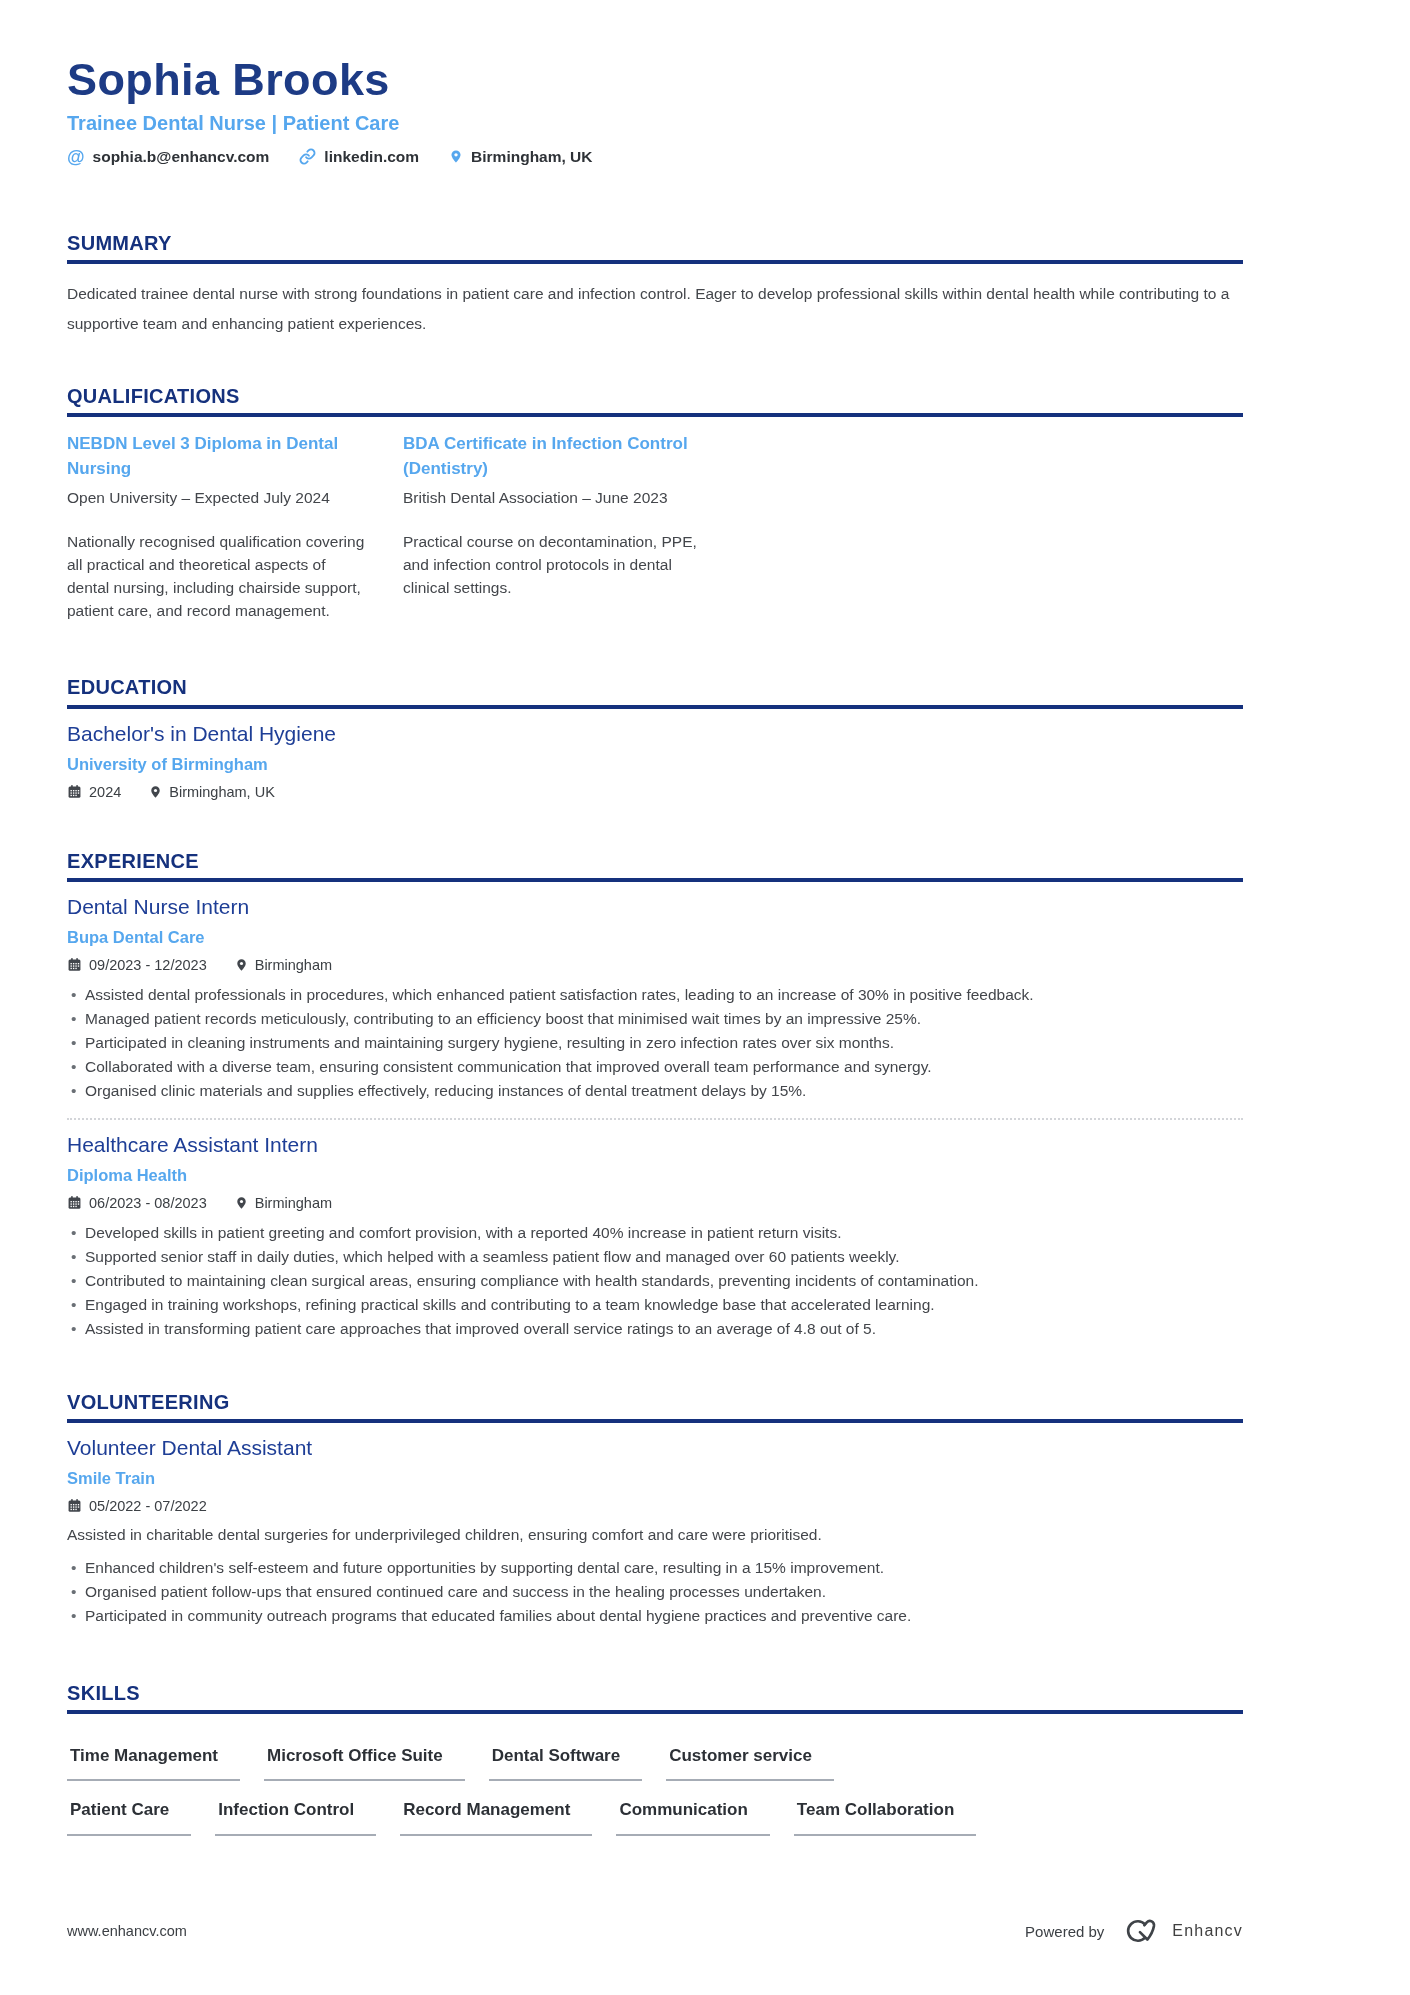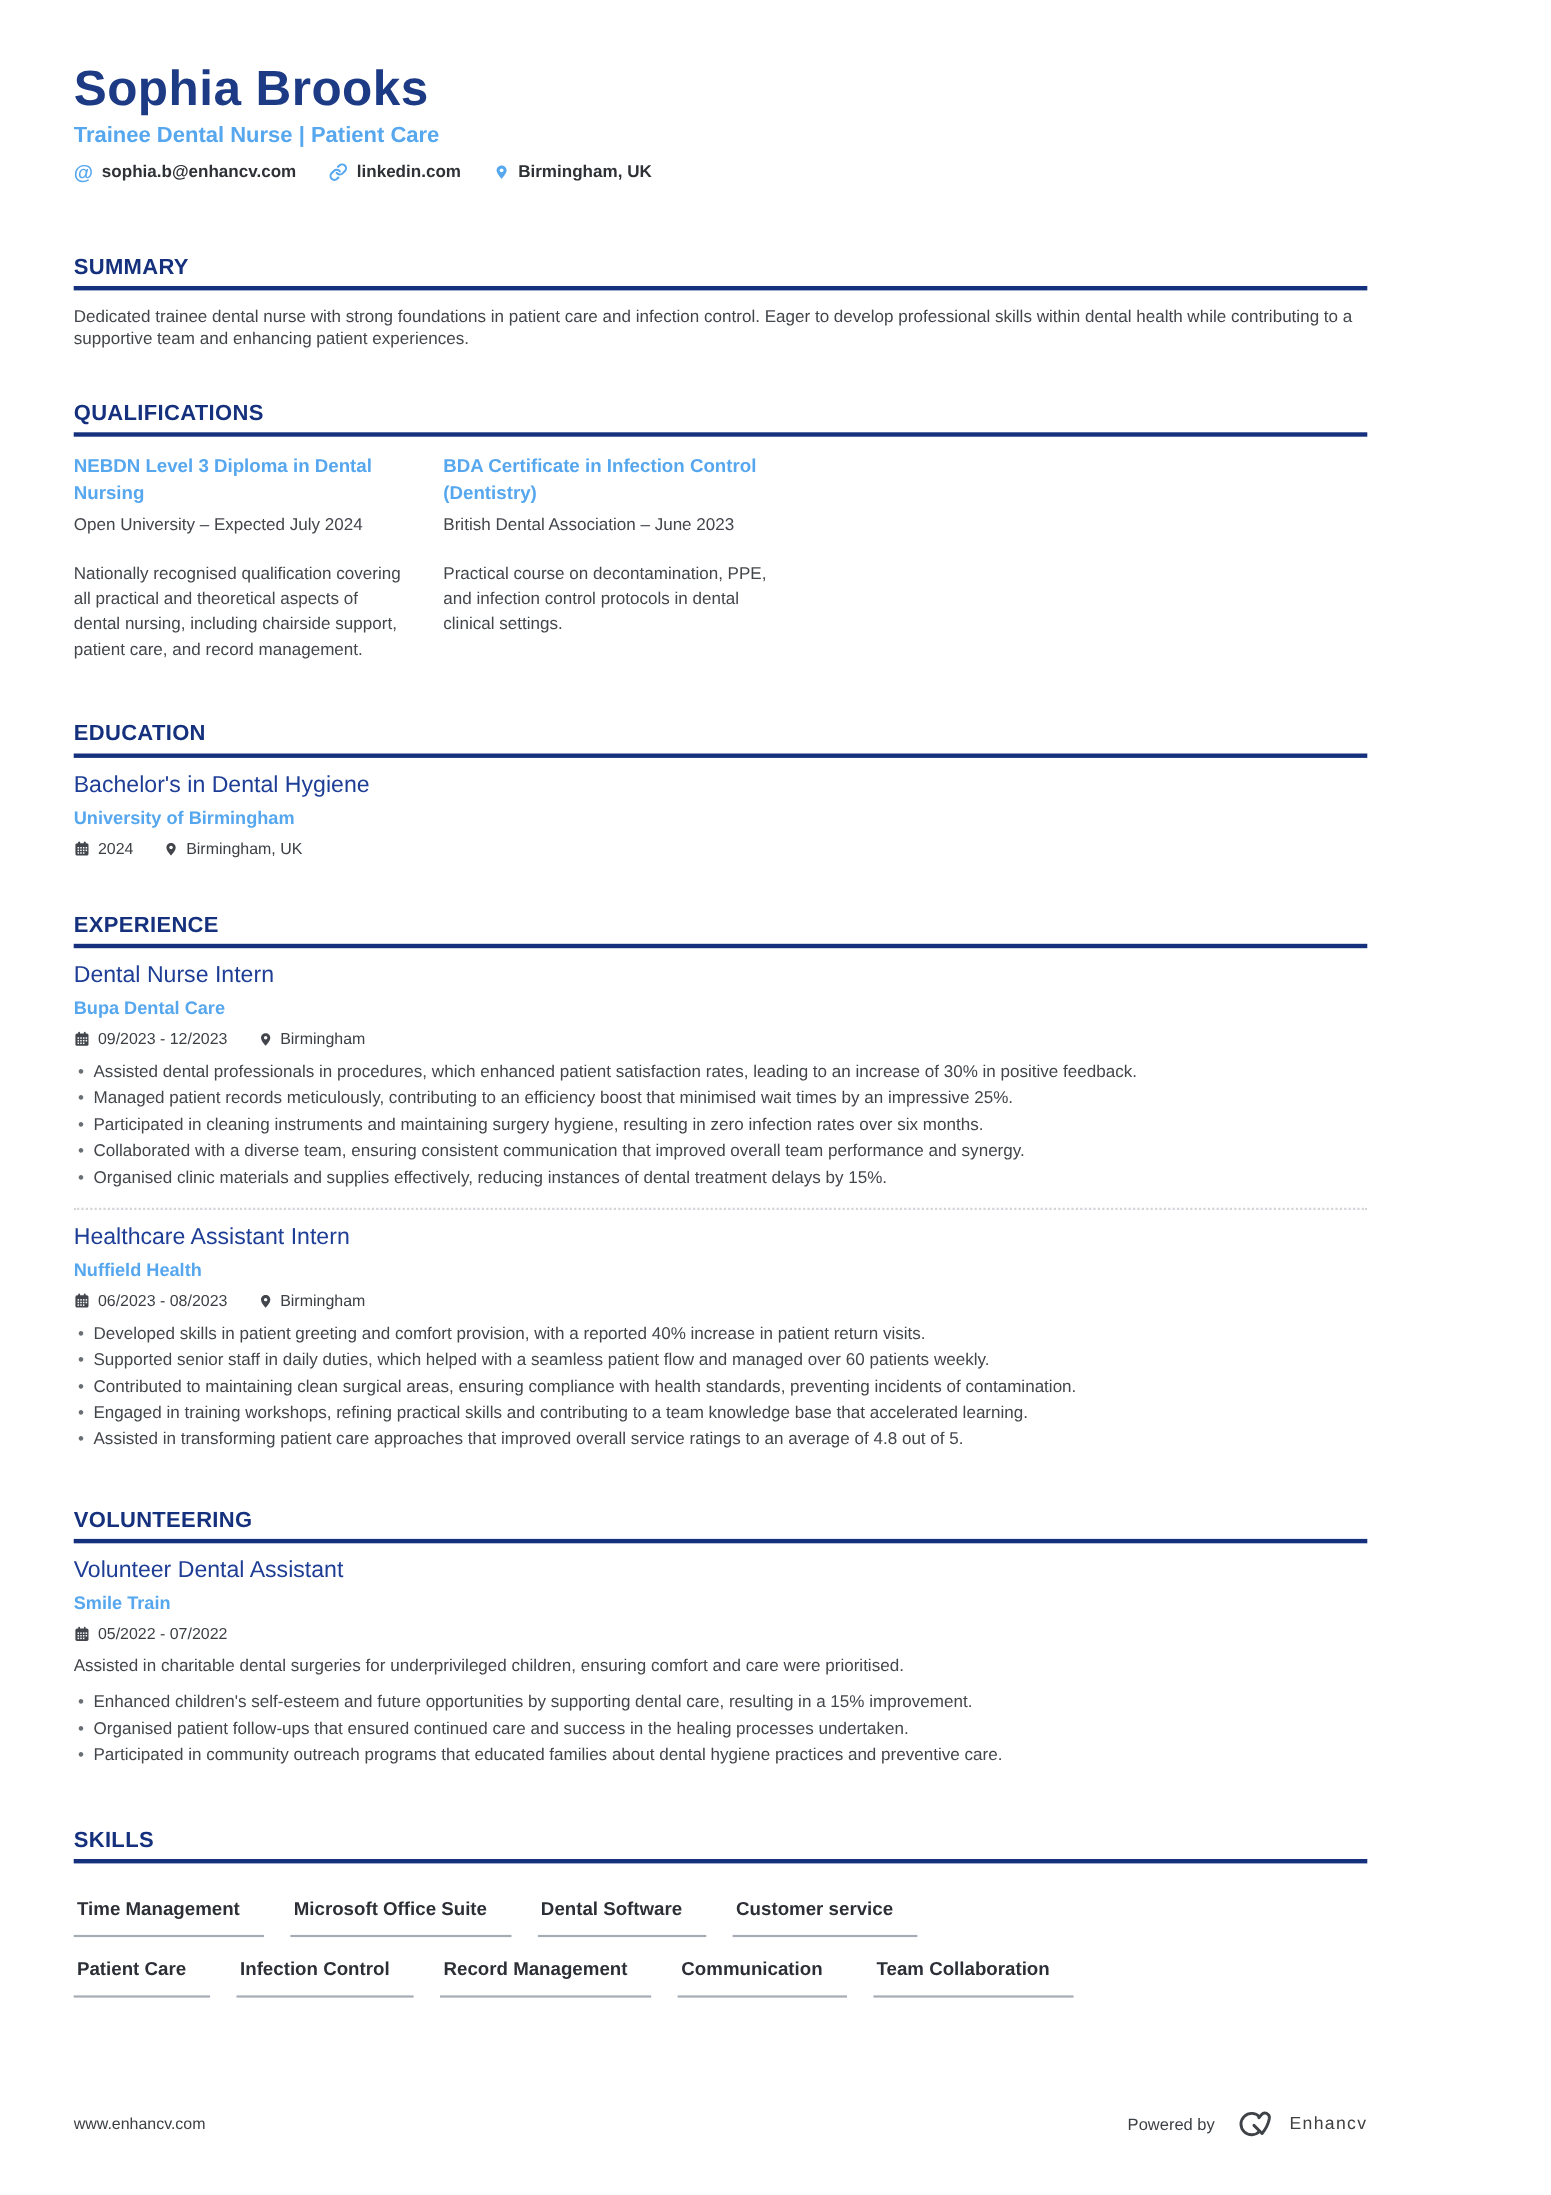--- a/index.html
+++ b/index.html
@@ -16,21 +16,21 @@
   
   .section-heading{font-size:20px;font-weight:bold;color:#15317d;letter-spacing:.3px;line-height:1.12;}
   .section-bar{height:4px;background:#15317d;margin-top:6px;}
   .mt-summary{margin-top:66px;}
   .mt-qual{margin-top:46px;}
   .mt-edu{margin-top:54px;}
   .mt-exp{margin-top:50px;}
   .mt-vol{margin-top:50px;}
   .mt-skills{margin-top:54px;}
 
-  .summary-text{margin-top:15px;font-size:15.5px;line-height:20px;color:#43464b;}
+  .summary-text{margin-top:15px;font-size:15.5px;line-height:30px;color:#43464b;}
 
   .qual-grid{display:grid;grid-template-columns:repeat(auto-fill,300px);column-gap:36px;margin-top:14px;}
   .qual-title{font-size:17px;font-weight:bold;color:#56a7ee;line-height:25px;}
   .qual-org{margin-top:6px;font-size:15.5px;line-height:22px;color:#43464b;}
   .qual-desc{margin-top:21px;font-size:15.5px;line-height:23px;color:#43464b;}
 
   .entry-title{font-size:21px;color:#1e3e96;margin-top:12px;line-height:26px;font-weight:400;}
   .entry-company{font-size:16.5px;font-weight:bold;color:#56a7ee;margin-top:8px;line-height:1.2;}
   .meta-row{display:flex;align-items:center;gap:28px;margin-top:9px;font-size:14.5px;color:#3c4045;}
   .meta-item{display:flex;align-items:center;gap:7px;}
@@ -203,21 +203,21 @@
           <li>Participated in cleaning instruments and maintaining surgery hygiene, resulting in zero infection rates over six months.</li>
           <li>Collaborated with a diverse team, ensuring consistent communication that improved overall team performance and synergy.</li>
           <li>Organised clinic materials and supplies effectively, reducing instances of dental treatment delays by 15%.</li>
         </ul>
     </div>
 
     <hr class="job-divider">
 
     <div>
       <div class="entry-title">Healthcare Assistant Intern</div>
-      <div class="entry-company">Nuffield Health</div>
+      <div class="entry-company">Diploma Health</div>
       <div class="meta-row">
         <span class="meta-item">
           <span>
             <svg viewBox="0 0 24 24" width="15" height="15">
                 <rect x="2.5" y="4" width="19" height="18" rx="2.4" fill="#42464c"></rect>
                 <rect x="6.6" y="1.5" width="2.6" height="5" rx="1.3" fill="#42464c"></rect>
                 <rect x="14.8" y="1.5" width="2.6" height="5" rx="1.3" fill="#42464c"></rect>
                 <g fill="#ffffff">
                   <rect x="5.6" y="9.6" width="2.2" height="2.2"></rect>
                   <rect x="9.5" y="9.6" width="2.2" height="2.2"></rect>

